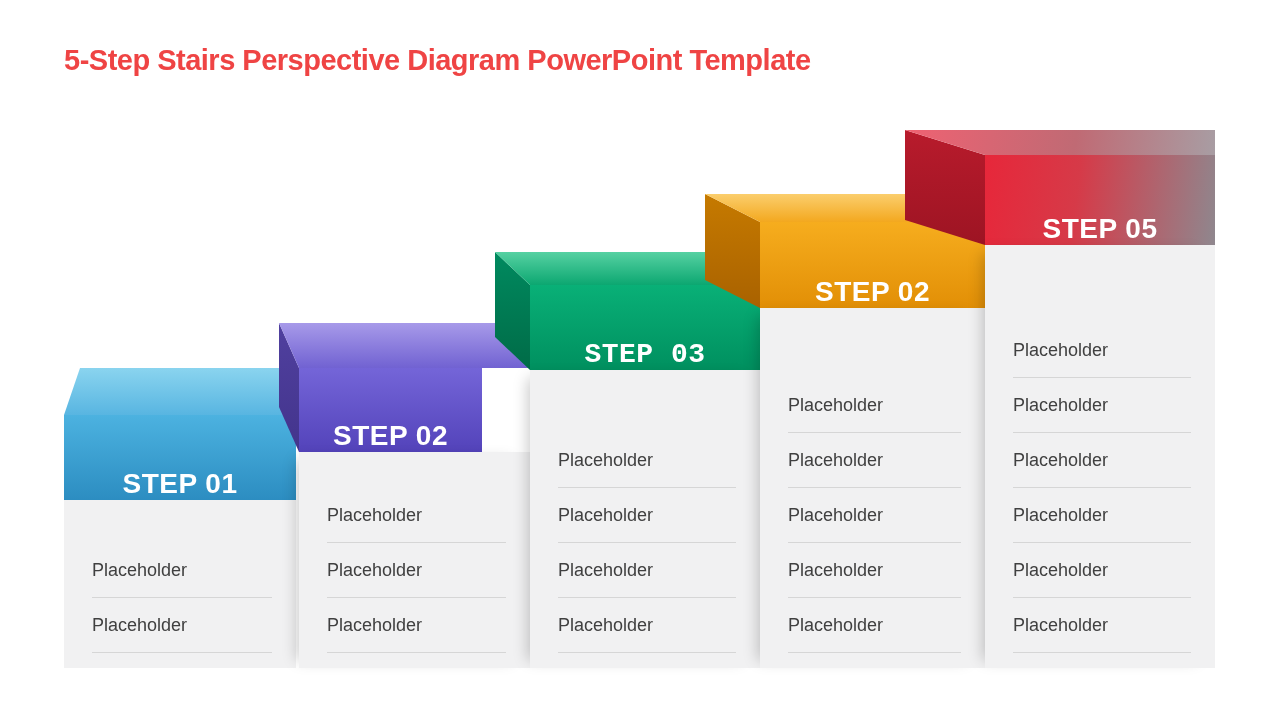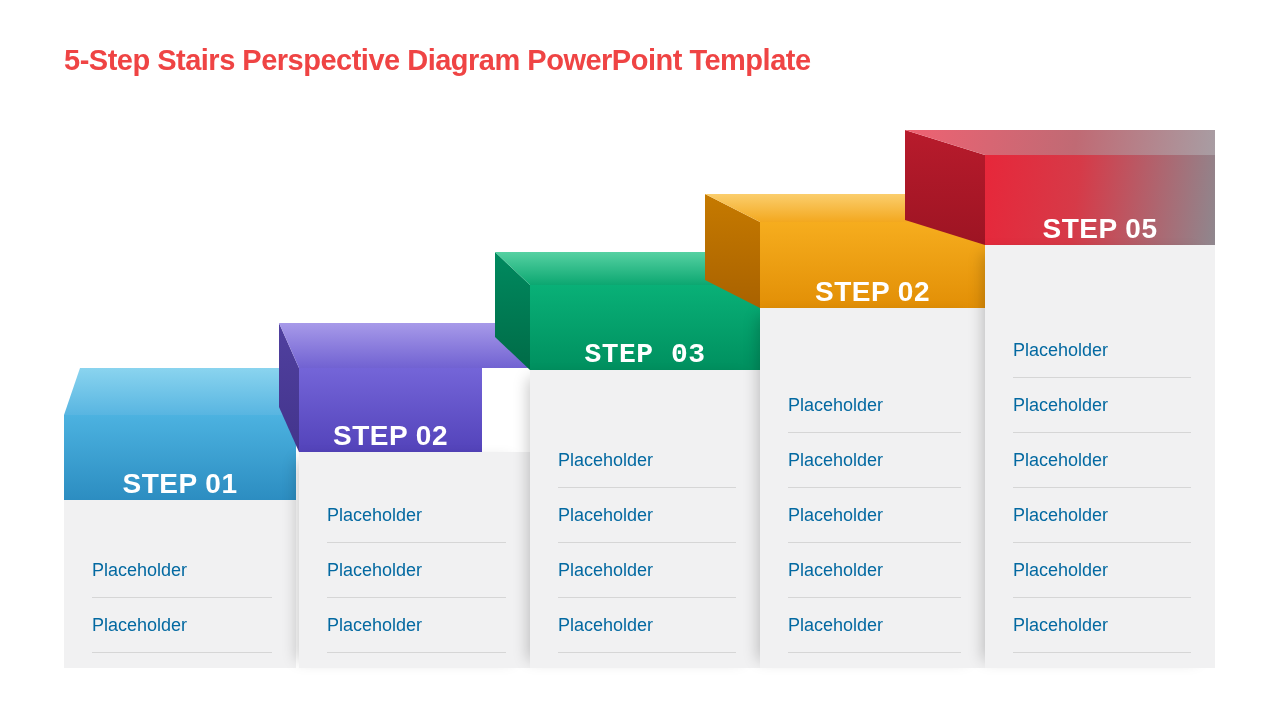--- a/index.html
+++ b/index.html
@@ -30,21 +30,21 @@
 
   .body-col { position:absolute; background:#f1f1f2; }
   .body-col.cast { box-shadow:-10px 0 14px -8px rgba(0,0,0,0.22); }
 
   .rows { position:absolute; left:0; right:0; bottom:15px; }
   .row {
     height:55px; display:flex; align-items:center;
     margin:0 24px 0 28px;
     border-bottom:1px solid #d6d6d6;
   }
-  .row-label { font-size:18px; color:#0369a1; white-space:nowrap; }
+  .row-label { font-size:18px; color:#404040; white-space:nowrap; }
 
   
   .s1-top {
     left:64px; top:368px; width:232px; height:47px;
     background:linear-gradient(180deg,#8ad4ef 0%,#58b5e1 100%);
     clip-path:polygon(16px 0, 100% 0, 100% 100%, 0 100%);
     z-index:1;
   }
   .s1-front {
     left:64px; top:415px; width:232px; height:85px;

